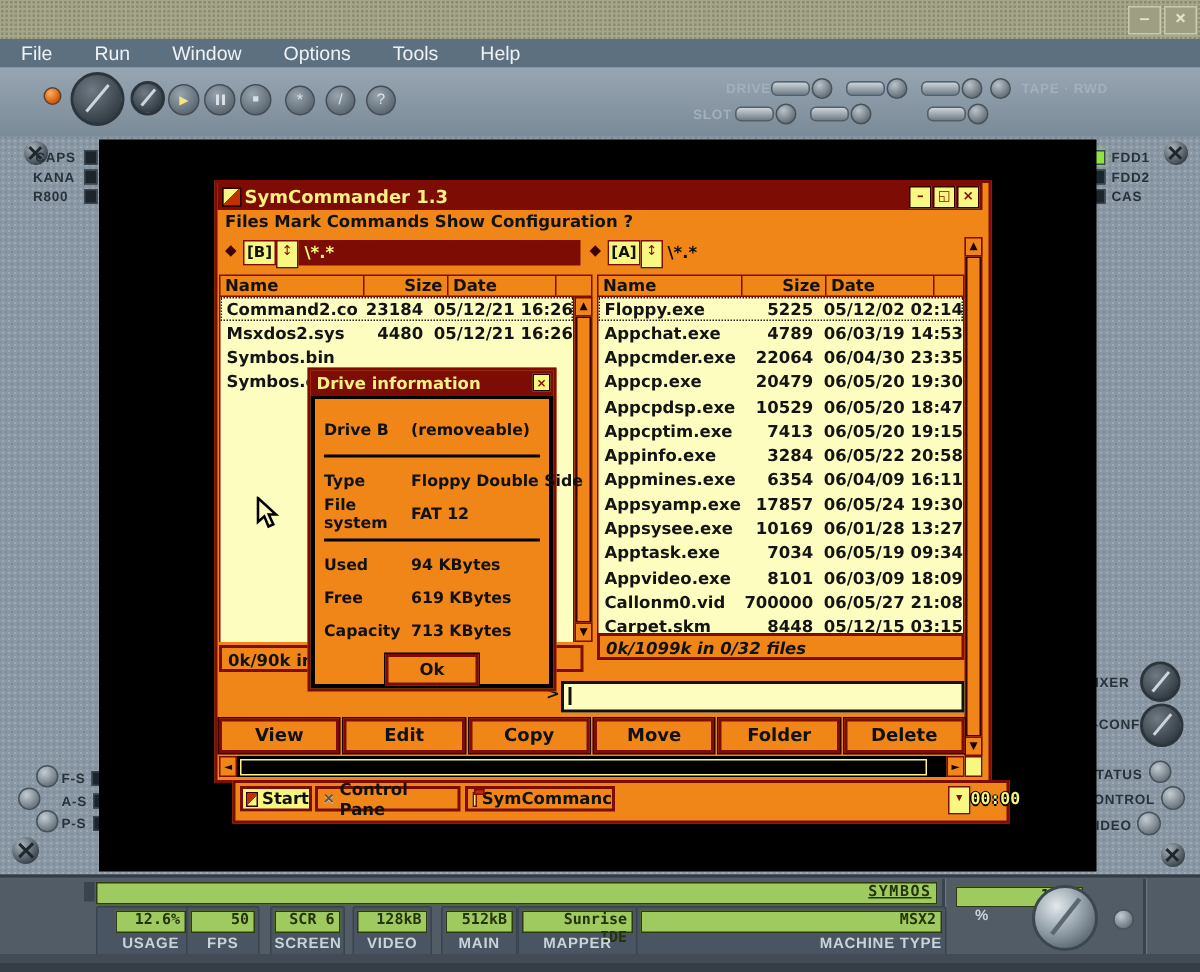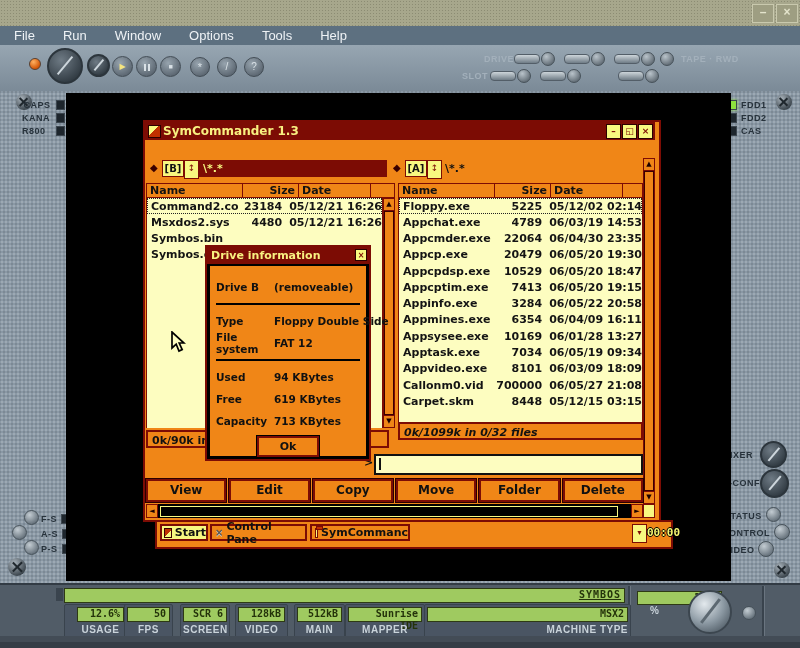--- a/index.html
+++ b/index.html
@@ -248,20 +248,21 @@
 
   <div class="abs sym-window">
     <div class="abs sym-titlebar">
       <div class="abs sym-app-icon"></div>
       <span class="abs sym-title-text">SymCommander 1.3</span>
       <div class="abs sym-winbtn" style="right:34px;">–</div>
       <div class="abs sym-winbtn" style="right:18px;">◱</div>
       <div class="abs sym-winbtn" style="right:2px;">×</div>
     </div>
 
+    <div class="abs sym-menubar">Files Mark Commands Show Configuration ?</div>
 
     <div class="abs drive-row">
       <span class="abs radio-diamond" style="left:5px;top:6px;">◆</span>
       <div class="abs drive-box" style="left:17px;top:4px;">[B]</div>
       <div class="abs dd-btn" style="left:39px;top:4px;">↕</div>
       <div class="abs path-active" style="left:54px;top:4px;width:184px;">\*.*</div>
       <span class="abs radio-diamond" style="left:248px;top:6px;">◆</span>
       <div class="abs drive-box" style="left:260px;top:4px;">[A]</div>
       <div class="abs dd-btn" style="left:282px;top:4px;">↕</div>
       <span class="abs path-plain" style="left:300px;top:4px;">\*.*</span>
@@ -342,20 +343,25 @@
           <span class="fname">Appinfo.exe</span>
           <span class="fsize">3284</span>
           <span class="fdate">06/05/22 20:58</span>
         </div>
         <div class="frow">
           <span class="fname">Appmines.exe</span>
           <span class="fsize">6354</span>
           <span class="fdate">06/04/09 16:11</span>
         </div>
         <div class="frow">
+          <span class="fname">Appsyamp.exe</span>
+          <span class="fsize">17857</span>
+          <span class="fdate">06/05/24 19:30</span>
+        </div>
+        <div class="frow">
           <span class="fname">Appsysee.exe</span>
           <span class="fsize">10169</span>
           <span class="fdate">06/01/28 13:27</span>
         </div>
         <div class="frow">
           <span class="fname">Apptask.exe</span>
           <span class="fsize">7034</span>
           <span class="fdate">06/05/19 09:34</span>
         </div>
         <div class="frow">

